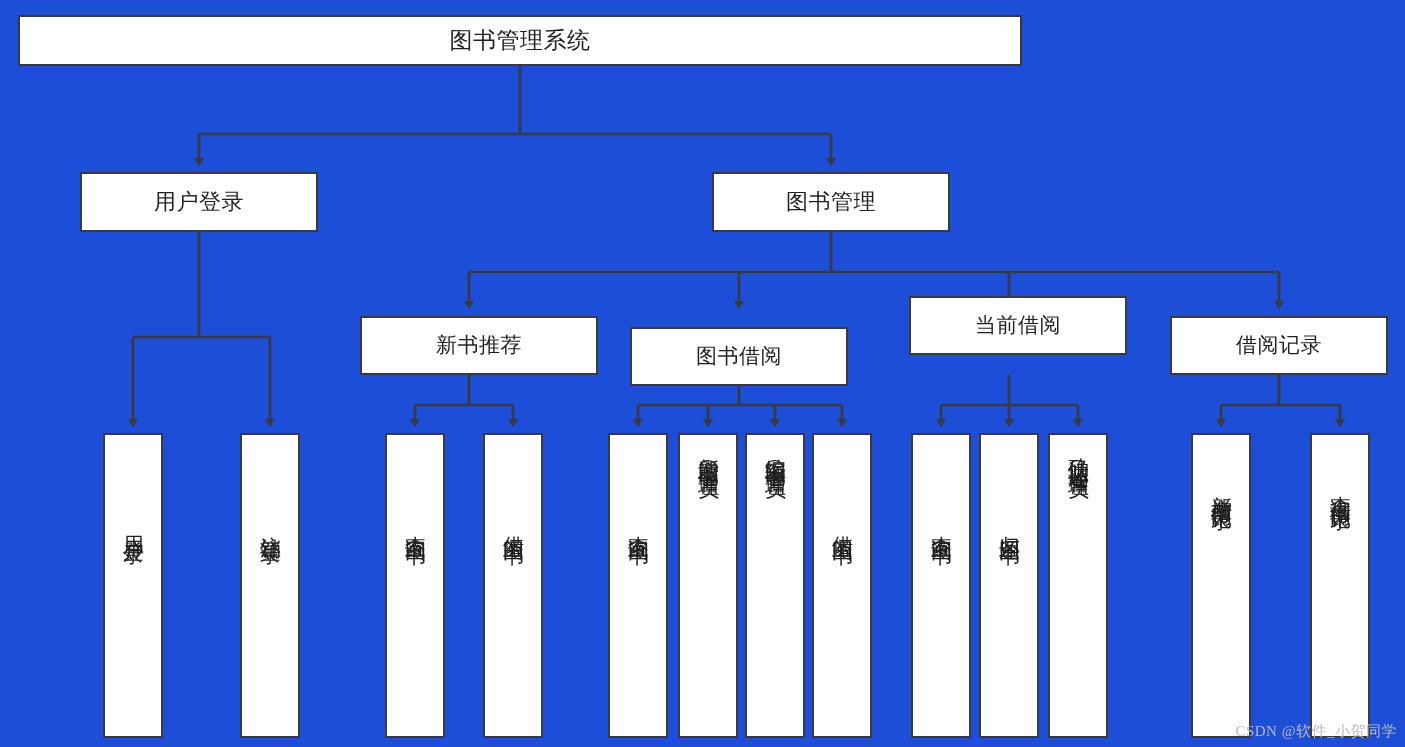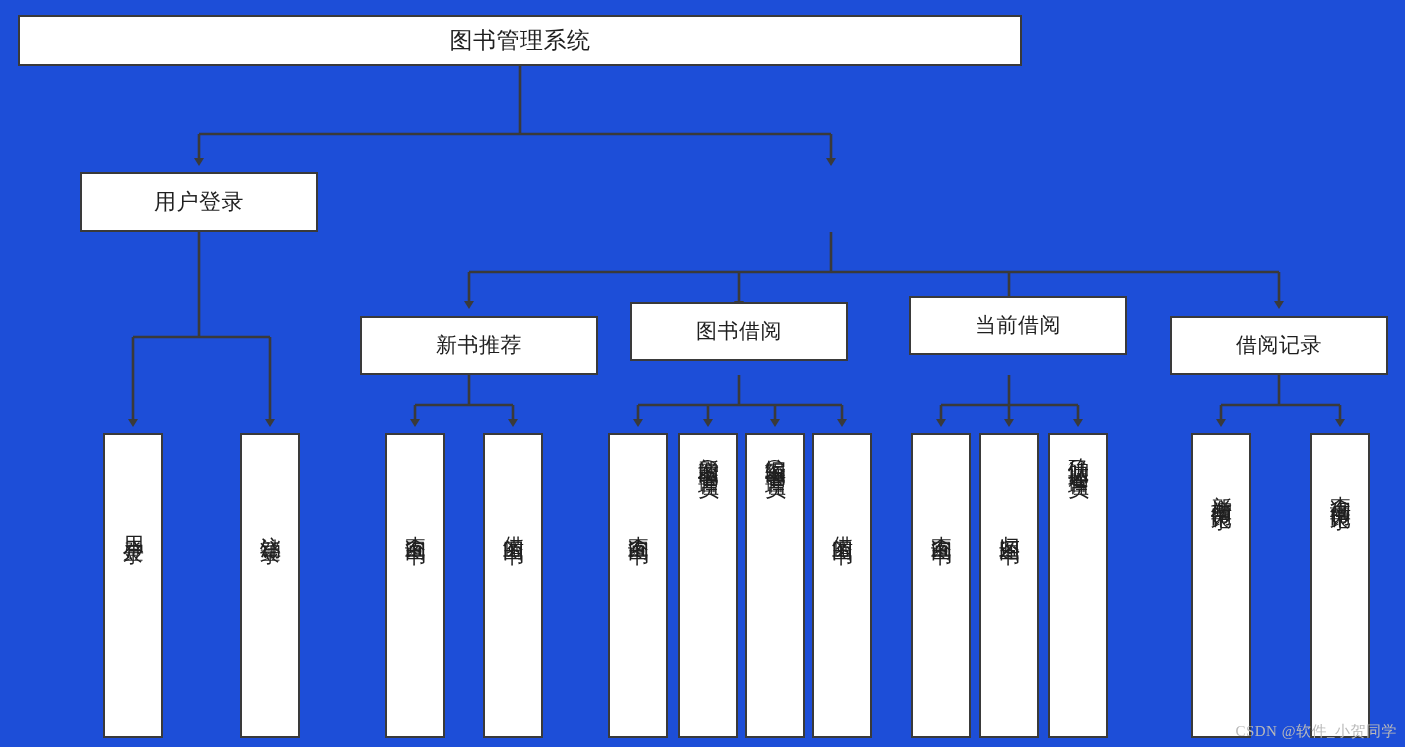--- a/index.html
+++ b/index.html
@@ -132,25 +132,28 @@
     </g>
   </svg>
 
   <div class="node root" style="left:18px; top:15px; width:1004px; height:51px;">
     <span class="label">图书管理系统</span>
   </div>
 
   <div class="node lvl2" style="left:80px; top:172px; width:238px; height:60px;">
     <span class="label">用户登录</span>
   </div>
+  <div class="node lvl2" style="left:712px; top:172px; width:238px; height:60px;">
+    <span class="label">图书管理</span>
+  </div>
 
   <div class="node lvl3" style="left:360px; top:316px; width:238px; height:59px;">
     <span class="label">新书推荐</span>
   </div>
-  <div class="node lvl3" style="left:630px; top:302px; width:218px; height:59px;">
+  <div class="node lvl3" style="left:630px; top:327px; width:218px; height:59px;">
     <span class="label">图书借阅</span>
   </div>
   <div class="node lvl3" style="left:900px; top:296px; width:218px; height:59px;margin-left:9px;">
     <span class="label">当前借阅</span>
   </div>
   <div class="node lvl3" style="left:1170px; top:316px; width:218px; height:59px;justify-content:center;">
     <span class="label">借阅记录</span>
   </div>
 
   <div class="node leaf mid" style="left:103px; top:433px; width:60px; height:305px;">

